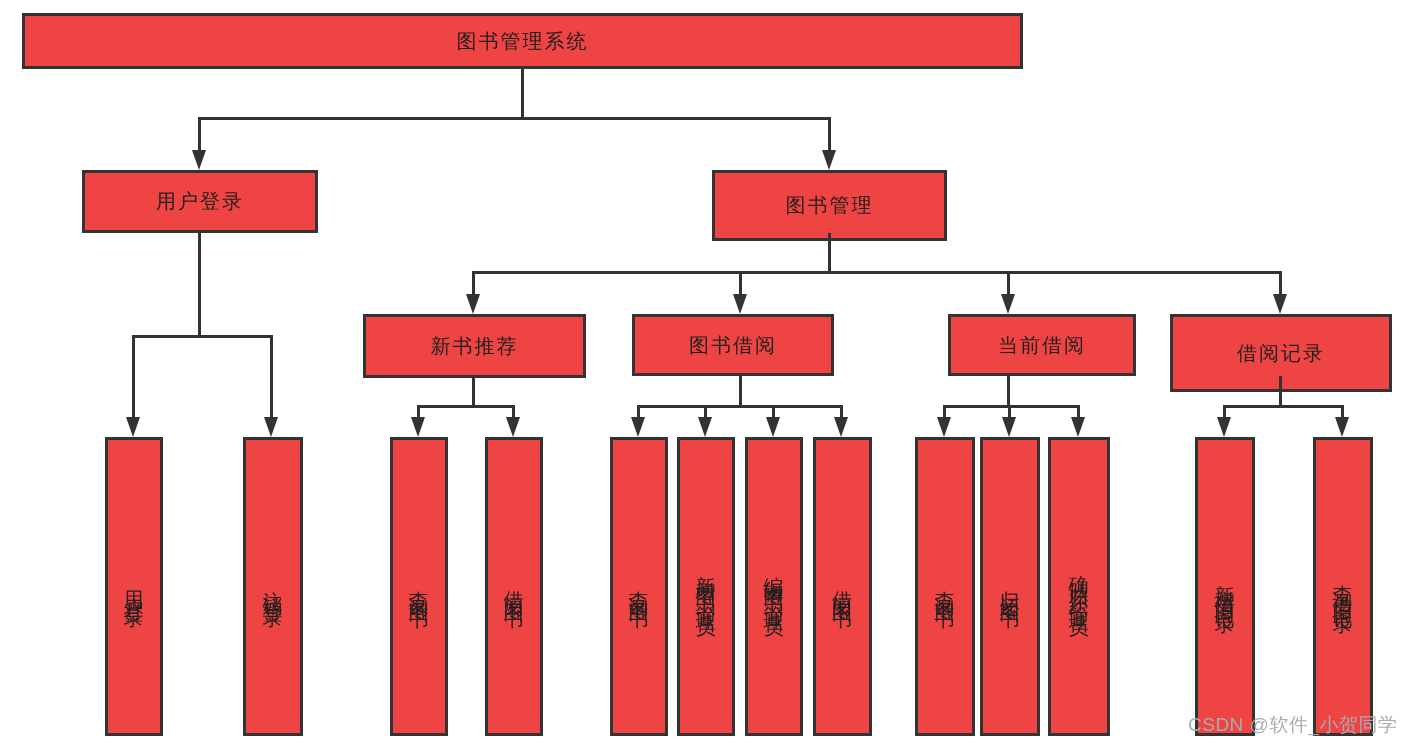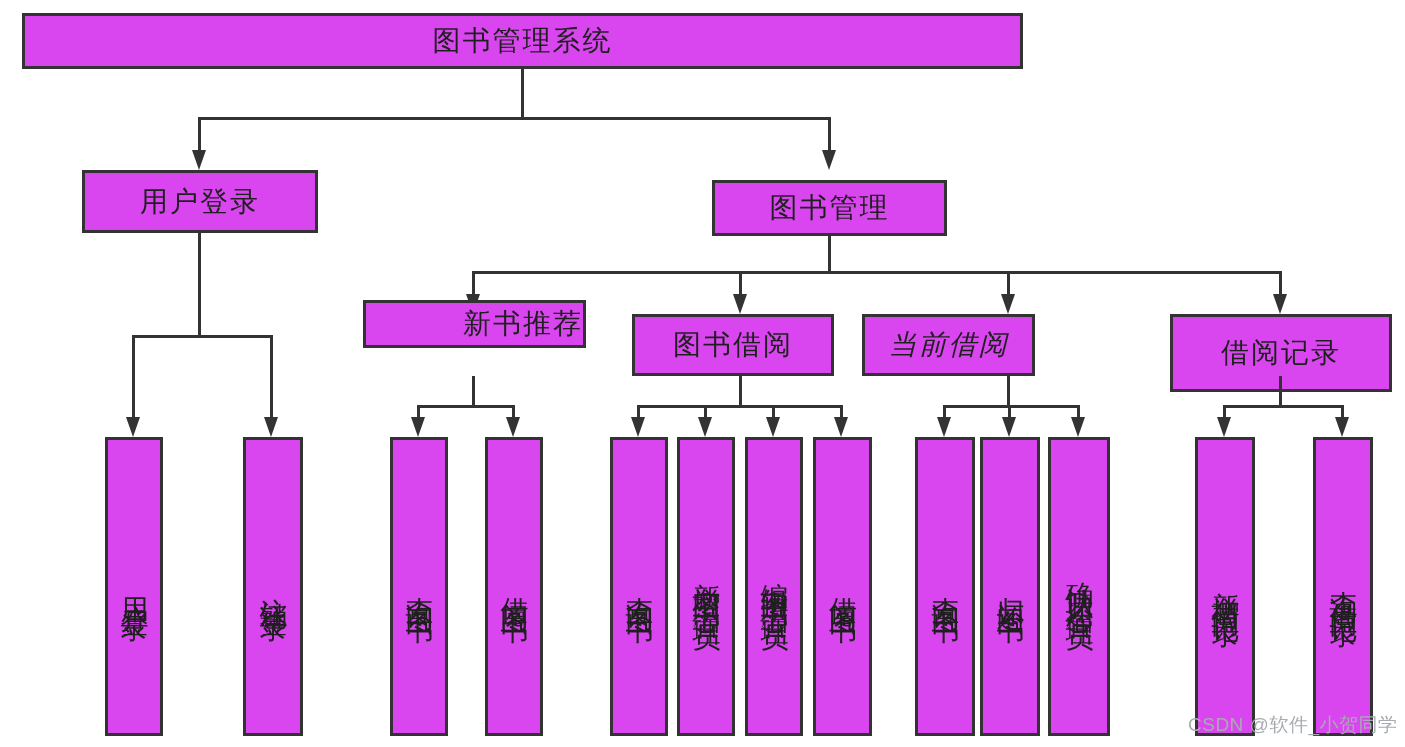--- a/index.html
+++ b/index.html
@@ -8,26 +8,26 @@
     width: 1405px;
     height: 747px;
     background: var(--bg, #ffffff);
     font-family: "Liberation Sans", "DejaVu Sans", sans-serif;
     overflow: hidden;
   }
   .node {
     position: absolute;
     box-sizing: border-box;
     border: 3px solid var(--line, #333333);
-    background: #d946ef;
+    background: #ef4444;
     display: flex;
     align-items: center;
     justify-content: center;
     color: var(--text, #1f1f1f);
-    font-size: 28px;
+    font-size: 20px;
     letter-spacing: 2px;
     white-space: nowrap;
   }
   .node.leaf span {
     writing-mode: vertical-rl;
     letter-spacing: 6px;
     line-height: 1;
   }
   .vline, .hline { position: absolute; background: var(--line, #333333); }
   .vline { width: 3px; }
@@ -62,21 +62,21 @@
   <div class="vline" style="left:521px; top:69px; height:50px;"></div>
   <div class="hline" style="left:198px; top:117px; width:633px;"></div>
   <div class="vline" style="left:198px; top:117px; height:35px;"></div>
   <div class="vline" style="left:828px; top:117px; height:35px;"></div>
   <div class="arrow" style="left:192px; top:150px;"></div>
   <div class="arrow" style="left:822px; top:150px;"></div>
 
   <div class="node" style="left:82px; top:170px; width:236px; height:63px;">
     <span>用户登录</span>
   </div>
-  <div class="node" style="left:712px; top:180px; width:235px; height:56px;">
+  <div class="node" style="left:712px; top:170px; width:235px; height:71px;">
     <span>图书管理</span>
   </div>
 
   <div class="vline" style="left:198px; top:233px; height:104px;"></div>
   <div class="hline" style="left:132px; top:335px; width:141px;"></div>
   <div class="vline" style="left:132px; top:335px; height:84px;"></div>
   <div class="vline" style="left:270px; top:335px; height:84px;"></div>
   <div class="arrow" style="left:126px; top:417px;"></div>
   <div class="arrow" style="left:264px; top:417px;"></div>
 
@@ -84,27 +84,27 @@
   <div class="hline" style="left:472px; top:271px; width:810px;"></div>
   <div class="vline" style="left:472px; top:271px; height:25px;"></div>
   <div class="vline" style="left:739px; top:271px; height:25px;"></div>
   <div class="vline" style="left:1007px; top:271px; height:25px;"></div>
   <div class="vline" style="left:1279px; top:271px; height:25px;"></div>
   <div class="arrow" style="left:466px; top:294px;"></div>
   <div class="arrow" style="left:733px; top:294px;"></div>
   <div class="arrow" style="left:1001px; top:294px;"></div>
   <div class="arrow" style="left:1273px; top:294px;"></div>
 
-  <div class="node" style="left:363px; top:300px; width:223px; height:48px;justify-content:flex-end;">
+  <div class="node" style="left:363px; top:314px; width:223px; height:64px;">
     <span>新书推荐</span>
   </div>
   <div class="node" style="left:632px; top:314px; width:202px; height:62px;">
     <span>图书借阅</span>
   </div>
-  <div class="node" style="left:862px; top:314px; width:173px; height:62px;font-style:italic;">
+  <div class="node" style="left:948px; top:314px; width:188px; height:62px;">
     <span>当前借阅</span>
   </div>
   <div class="node" style="left:1170px; top:314px; width:222px; height:78px;">
     <span>借阅记录</span>
   </div>
 
   <div class="vline" style="left:472px; top:376px; height:31px;"></div>
   <div class="hline" style="left:417px; top:405px; width:98px;"></div>
   <div class="vline" style="left:417px; top:405px; height:14px;"></div>
   <div class="vline" style="left:512px; top:405px; height:14px;"></div>

